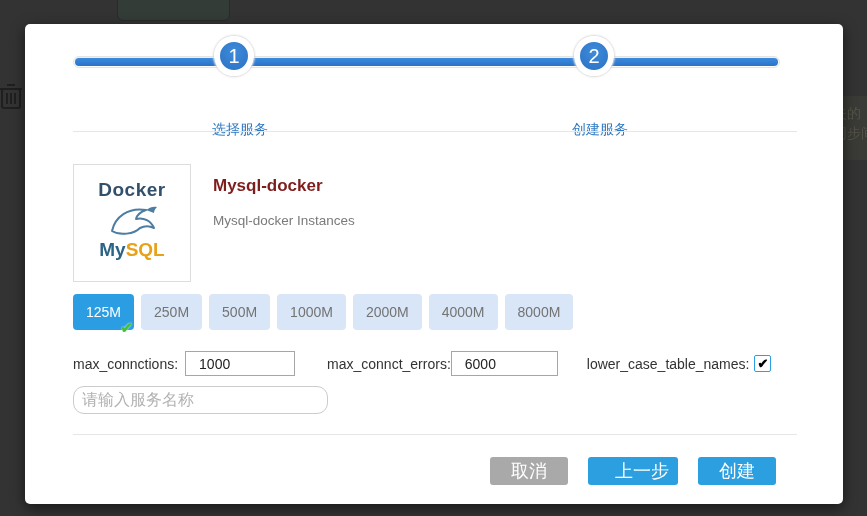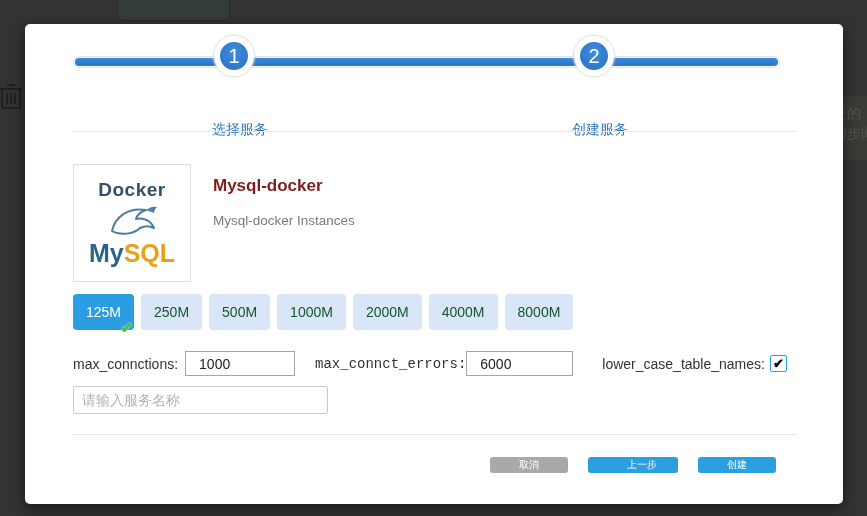--- a/index.html
+++ b/index.html
@@ -37,57 +37,57 @@
   .step-label.l2 { left:515px; }
   .divider { position:absolute; left:48px; width:724px; height:0;
            border-top:1px solid #e6e6e6; }
   .divider.d1 { top:107px; }
   .divider.d2 { top:410px; }
 
   
   .logo-box { position:absolute; left:48px; top:140px; width:118px; height:118px;
            border:1px solid #dddddd; text-align:center; padding-top:14px; }
   .docker-word { font-size:19px; font-weight:bold; color:#33506b; letter-spacing:0.5px; }
-  .mysql-word { font-size:25px; font-weight:bold; margin-top:-2px; }
+  .mysql-word { font-size:19px; font-weight:bold; margin-top:-2px; }
   .mysql-word .my { color:#2c6485; }
   .mysql-word .sql { color:#e8a21a; }
   .svc-title { position:absolute; left:188px; top:152px; font-size:17px; font-weight:bold; color:#7f1d1d; }
   .svc-sub   { position:absolute; left:188px; top:189px; font-size:13.5px; color:#7a7a7a; }
 
   
   .mem-row { position:absolute; left:48px; top:270px; display:flex; gap:7px; }
   .mem { height:36px; padding:0 13px; min-width:56px; border-radius:4px; border:none;
-         background:#d9e6f7; color:#14532d; font-size:14px; font-family:inherit;
+         background:#d9e6f7; color:#737373; font-size:14px; font-family:inherit;
          display:flex; align-items:center; justify-content:center; position:relative; cursor:pointer; }
   .mem.selected { background:#2b9de2; color:#ffffff; }
   .mem .tick { position:absolute; right:1px; bottom:-7px; color:#44c03c; font-size:15px;
          font-weight:bold; text-shadow:0 0 2px #ffffff; }
 
   
   .form-row { position:absolute; left:48px; top:326px; height:27px; display:flex; align-items:center; }
   .form-row label { font-size:14px; color:#333333; }
   .txt-input { height:25px; border:1px solid #a6a6a6; font-size:14px; padding:0 13px;
          font-family:inherit; color:#222; }
   .in1 { width:110px; margin-left:7px; }
-  .lbl2 { margin-left:20px;font-family:Liberation Mono, monospace; }
+  .lbl2 { margin-left:32px; }
   .in2 { width:107px; }
   .lbl3 { margin-left:29px; }
   .chk { width:17px; height:17px; margin-left:5px; border:1px solid #2b9fe0; border-radius:2px;
          background:#ffffff; display:flex; align-items:center; justify-content:center;
          font-size:13px; font-weight:bold; color:#000000; cursor:pointer; }
 
   
   .name-input { position:absolute; left:48px; top:362px; width:255px; height:28px;
-         border:1px solid #cccccc; border-radius:2px; font-size:14px; padding:0 8px;
+         border:1px solid #cccccc; border-radius:11px; font-size:16px; padding:0 8px;
          font-family:inherit; color:#333; }
   .name-input::placeholder { color:#b2b2b2; }
 
   
   .footer { position:absolute; top:433px; right:67px; display:flex; gap:20px; }
-  .btn { height:16px; border:none; border-radius:3px; color:#ffffff; font-size:10px;
+  .btn { height:28px; border:none; border-radius:3px; color:#ffffff; font-size:18px;
          font-family:Liberation Serif, serif; cursor:pointer; }
   .btn-cancel { width:78px; background:#a9a9a9; }
   .btn-prev   { width:90px; background:#2b9fe0;padding-left:18px; }
   .btn-create { width:78px; background:#2b9fe0; }
 </style>
 </head>
 <body>
 
 <div>
   <div class="bg-chip"></div>

